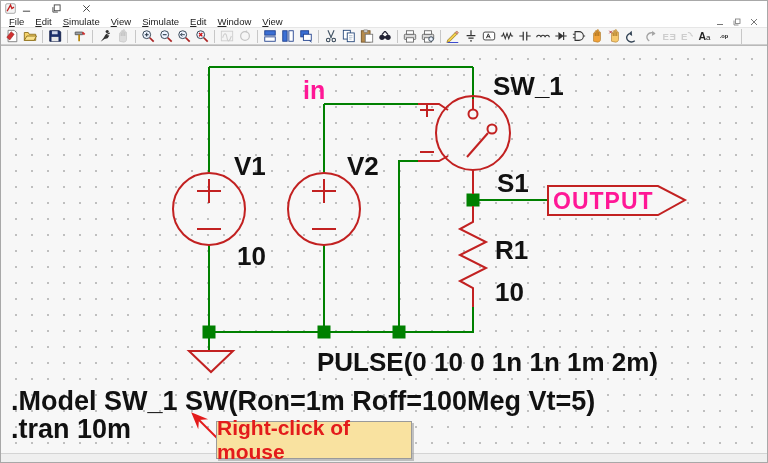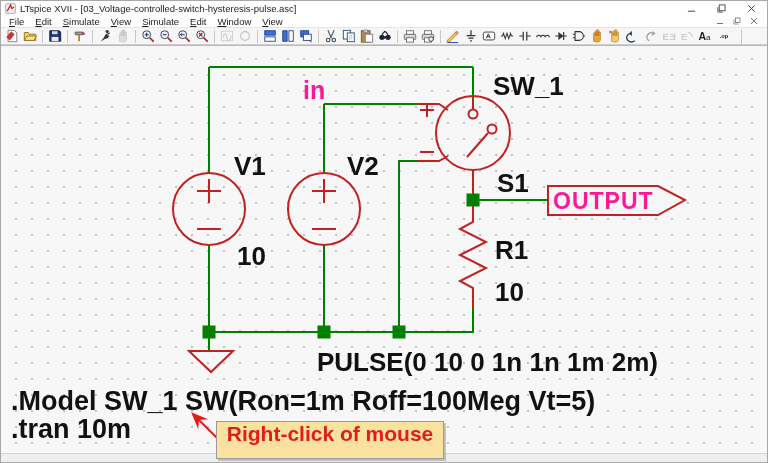--- a/index.html
+++ b/index.html
@@ -16,21 +16,21 @@
     font-size:9.5px; color:#222;
   }
   .app-icon{ width:11px; height:11px; margin-right:4px; flex:0 0 auto; }
   .title-text{ flex:1 1 auto; white-space:nowrap; overflow:hidden; }
   .win-controls{ display:flex; gap:18px; margin-right:6px; }
   .win-btn{ width:12px; height:11px; display:flex; align-items:center; justify-content:center; color:#444; }
   .win-btn svg{ width:9px; height:9px; }
   
   .menubar{
     position:absolute; left:0; top:15px; width:100%; height:12px;
-    background:#ffffff; display:flex; gap:11px;
+    background:#ffffff; display:flex; align-items:center; gap:11px;
     padding:0 8px; font-size:9.5px; color:#222; border-bottom:1px solid #e6e6e6;
   }
   .menu-item{ display:inline-block; cursor:default; }
   .menu-item::first-letter{ text-decoration:underline; }
   .mdi-controls{ margin-left:auto; display:flex; gap:6px; }
   .mdi-btn{ width:11px; height:9px; display:flex; align-items:center; justify-content:center; }
   .mdi-btn svg{ width:8px; height:8px; }
   
   .toolbar{
     position:absolute; left:0; top:27px; width:100%; height:17px;
@@ -60,39 +60,38 @@
   .lbl{ font-family:"Liberation Sans", sans-serif; font-weight:bold; fill:#111111; font-size:26px; }
   .net{ font-family:"Liberation Sans", sans-serif; font-weight:bold; fill:#FF1796; }
   .dir{ font-family:"Liberation Sans", sans-serif; font-weight:bold; fill:#111111; font-size:27px; }
   
   .statusbar{
     position:absolute; left:0; top:452px; width:100%; height:11px;
     background:#efefef; border-top:1px solid #d4d4d4;
   }
   
   .annotation{
-    position:absolute; left:215px; top:420px; width:228px; height:38px;
+    position:absolute; left:215px; top:420px; width:196px; height:38px;
     background:#F9E2A0; border:1px solid #9a9a9a;
     box-shadow:2px 2px 0 rgba(150,150,150,.55);
-    display:flex; justify-content:center;
+    display:flex; align-items:center; justify-content:center;
     font-weight:bold; font-size:21px; color:#E31B1B; z-index:5;
     font-family:"Liberation Sans", sans-serif;
   }
 </style>
 </head>
 <body>
 
 <div class="screen">
 
   <div class="titlebar">
     <svg class="app-icon" viewBox="0 0 16 16">
       <rect x="1" y="1" width="14" height="14" rx="2" fill="#f4f4f4" stroke="#888"></rect>
       <path d="M3 12L8 3l2 5 3-2" fill="none" stroke="#C22121" stroke-width="2"></path>
     </svg>
-    <span class="title-text">LTspice XVII - [03_Voltage-controlled-switch-hysteresis-pulse.asc]</span>
     <span class="win-controls">
       <span class="win-btn">
         <svg viewBox="0 0 10 10">
             <path d="M1 8h8" stroke="#444" stroke-width="1.1"></path>
           </svg>
       </span>
       <span class="win-btn">
         <svg viewBox="0 0 10 10">
             <rect x="2.5" y="1" width="6.5" height="6.5" fill="none" stroke="#444"></rect>
             <path d="M1 3.5v5.5h5.5" fill="none" stroke="#444"></path>

